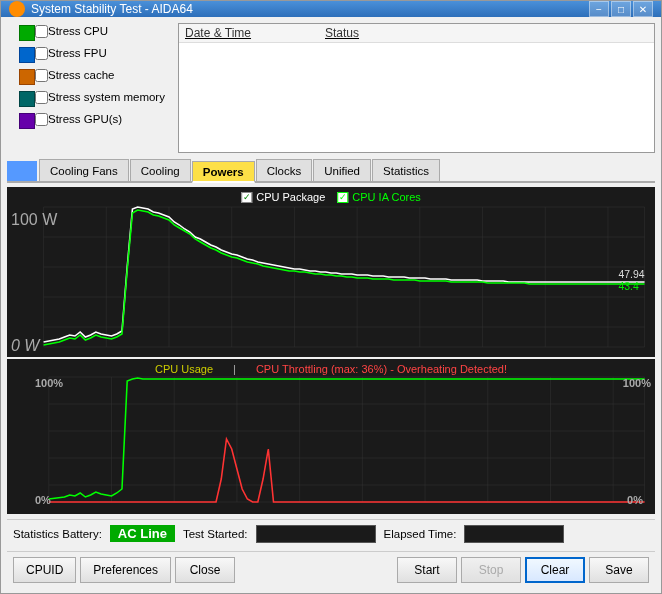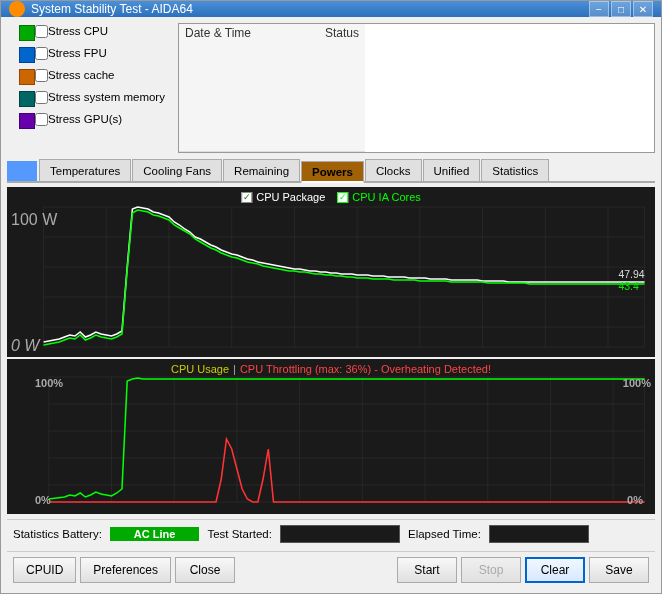--- a/index.html
+++ b/index.html
@@ -98,21 +98,22 @@
       height: 13px;
     }
     .checkbox-label {
       font-size: 11.5px;
     }
     .log-panel {
       flex: 1;
       border: 1px solid #999;
       background: #22c55e;
       display: flex;
-      flex-direction: row;
+      flex-direction: column;
+      text-decoration: underline;
     }
     .log-header {
       display: flex;
       border-bottom: 1px solid #ddd;
       background: #f5f5f5;
       padding: 2px 6px;
     }
     .log-col {
       font-size: 12px;
       color: #333;
@@ -136,21 +137,21 @@
       border: 1px solid #aaa;
       border-bottom: none;
       background: #e0e0e0;
       cursor: pointer;
       height: 22px;
       display: flex;
       align-items: center;
       margin-right: 1px;
     }
     .tab.active {
-      background: #a16207;
+      background: #fde047;
       border-bottom: 2px solid white;
       margin-bottom: -2px;
       font-weight: bold;
       z-index: 1;
     }
     .charts-section {
       flex: 1;
       display: flex;
       flex-direction: column;
       gap: 0;
@@ -207,21 +208,21 @@
       color: #aaa;
     }
     .chart-y-top { top: 24px; }
     .chart-y-bottom { bottom: 2px; font-style: italic; }
     .chart-bottom-legend {
       position: absolute;
       top: 4px;
       left: 50%;
       transform: translateX(-50%);
       display: flex;
-      gap: 4px;
+      gap: 20px;
       font-size: 11px;
       z-index: 10;
       white-space: nowrap;
     }
     .cpu-usage-text { color: #cccc00; }
     .throttle-text { color: #ff4444; }
     .chart-pct-label {
       position: absolute;
       font-size: 11px;
       color: #aaa;
@@ -240,22 +241,22 @@
       flex-shrink: 0;
       border-top: 1px solid #ccc;
       background: #f0f0f0;
     }
     .status-label {
       font-size: 11.5px;
     }
     .ac-line-badge {
       background: #00aa00;
       color: white;
-      padding: 1px 24px;
-      font-size: 11px;
+      padding: 1px 8px;
+      font-size: 13px;
       font-weight: bold;
     }
     .status-input {
       background: #1a1a1a;
       color: white;
       border: 1px solid #555;
       height: 18px;
       width: 120px;
       font-size: 11px;
     }
@@ -364,27 +365,24 @@
           <span class="log-col log-col-1">Date &amp; Time</span>
           <span class="log-col log-col-2">Status</span>
         </div>
         <div class="log-content"></div>
       </div>
     </div>
 
     <div class="tabs-row">
       <div class="tab-indicator"></div>
       <div class="tab">
-        <span>Temperatures</span>
+        <span>Cooling Fans</span>
       </div>
       <div class="tab">
-        <span>Cooling Fans</span>
-      </div>
-      <div class="tab">
-        <span>Remaining</span>
+        <span>Cooling</span>
       </div>
       <div class="tab active">
         <span>Powers</span>
       </div>
       <div class="tab">
         <span>Clocks</span>
       </div>
       <div class="tab">
         <span>Unified</span>
       </div>

